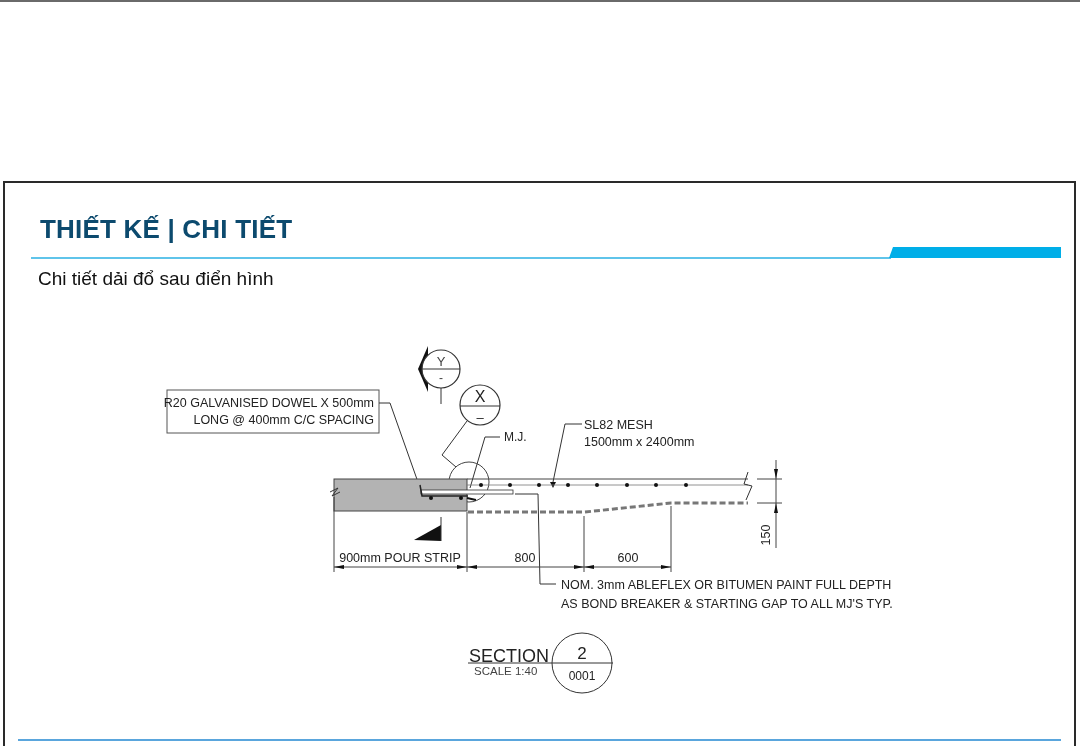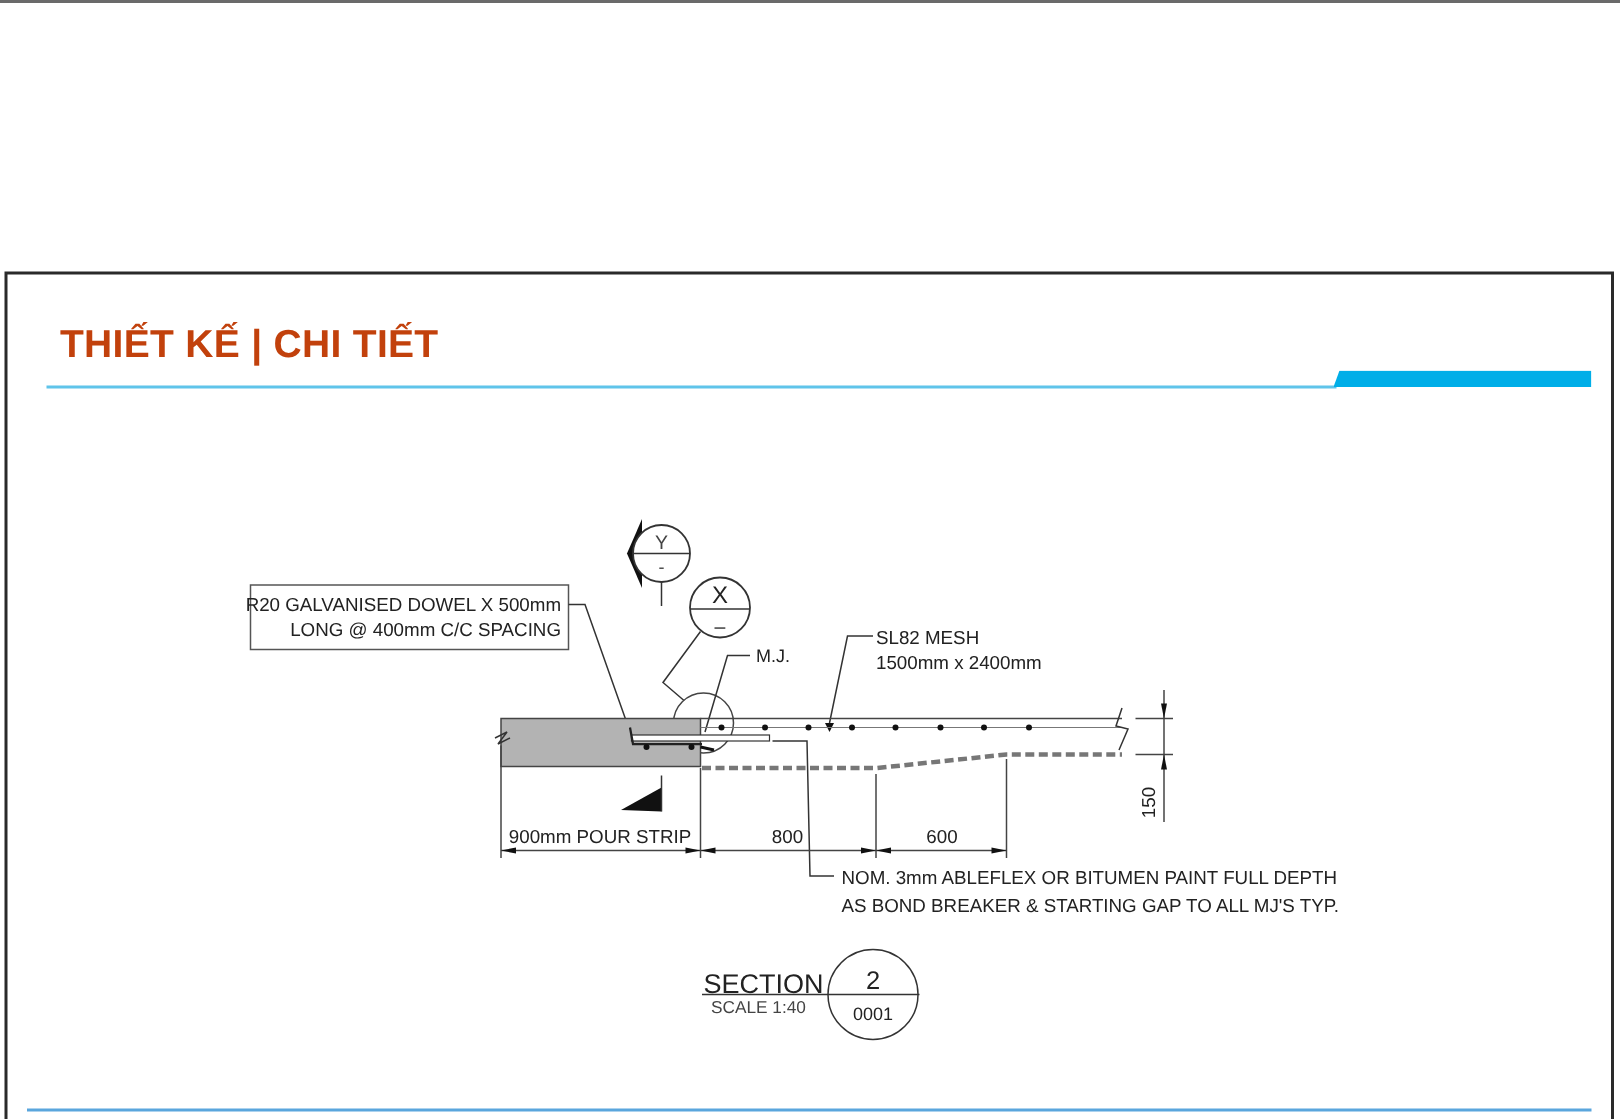--- a/index.html
+++ b/index.html
@@ -1,35 +1,36 @@
 <!DOCTYPE html>
 <html><head>
   <meta charset="utf-8">
   <style>
     html, body { margin: 0; padding: 0; background: #ffffff; }
     body { width: 1080px; height: 746px; position: relative; overflow: hidden; font-family: "Liberation Sans", sans-serif; }
     .top-rule { position: absolute; left: 0; top: 0; width: 1080px; height: 2px; background: #6a6a6a; }
     .slide { position: absolute; left: 3px; top: 181px; width: 1073px; height: 580px; border: 2px solid #2a2a2a; box-sizing: border-box; background: #fff; }
-    .title { position: absolute; left: 35px; top: 31px; font-size: 26px; font-weight: bold; color: #c2410c; letter-spacing: 0.2px; margin: 0; }
+    .title { position: absolute; left: 35px; top: 31px; font-size: 26px; font-weight: bold; color: #0c4a6e; letter-spacing: 0.2px; margin: 0; }
     .accent-thin { position: absolute; left: 26px; top: 74px; width: 860px; height: 2px; background: #5fc4ea; }
     .accent-thick { position: absolute; left: 884px; top: 64px; width: 172px; height: 11px; background: #00aee8; clip-path: polygon(4px 0, 100% 0, 100% 100%, 0 100%); }
     .subtitle { position: absolute; left: 33px; top: 85px; font-size: 19px; color: #111; margin: 0; }
     .bottom-rule { position: absolute; left: 13px; top: 556px; width: 1043px; height: 2px; background: #5aa6dd; }
     .drawing { position: absolute; left: 0; top: 0; }
     svg text { font-family: "Liberation Sans", sans-serif; }
   </style>
 </head>
 <body>
 
 <div class="top-rule"></div>
 
 <div class="slide">
   <h1 class="title">THIẾT KẾ | CHI TIẾT</h1>
   <div class="accent-thin"></div>
   <div class="accent-thick"></div>
+  <p class="subtitle">Chi tiết dải đổ sau điển hình</p>
   <div class="bottom-rule"></div>
 </div>
 
 <svg class="drawing" width="1080" height="746" viewBox="0 0 1080 746">
 
   <g>
     <rect x="167" y="390" width="212" height="43" fill="#fff" stroke="#555" stroke-width="1"></rect>
     <text x="374" y="407" text-anchor="end" font-size="12.5" fill="#222">R20 GALVANISED DOWEL X 500mm</text>
     <text x="374" y="424" text-anchor="end" font-size="12.5" fill="#222">LONG @ 400mm C/C SPACING</text>
     <polyline points="379,403 390,403 419,485" fill="none" stroke="#333" stroke-width="1"></polyline>

